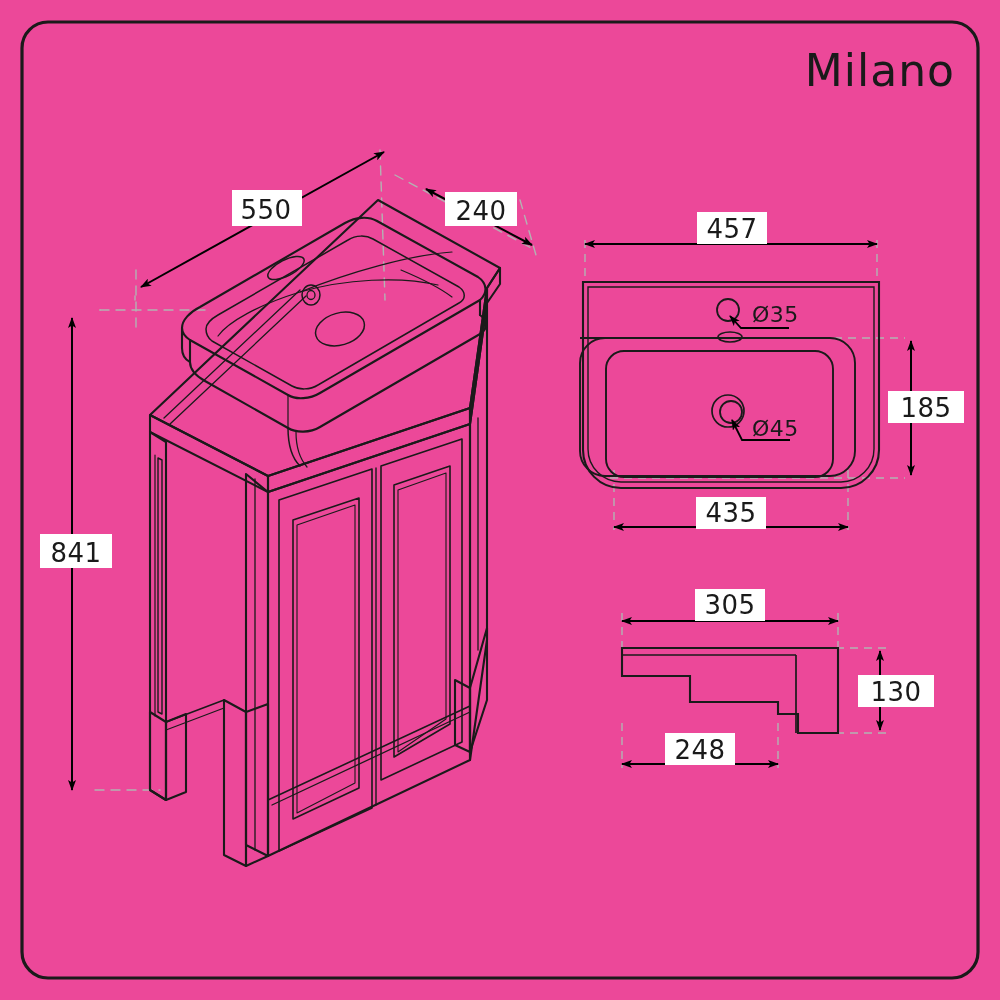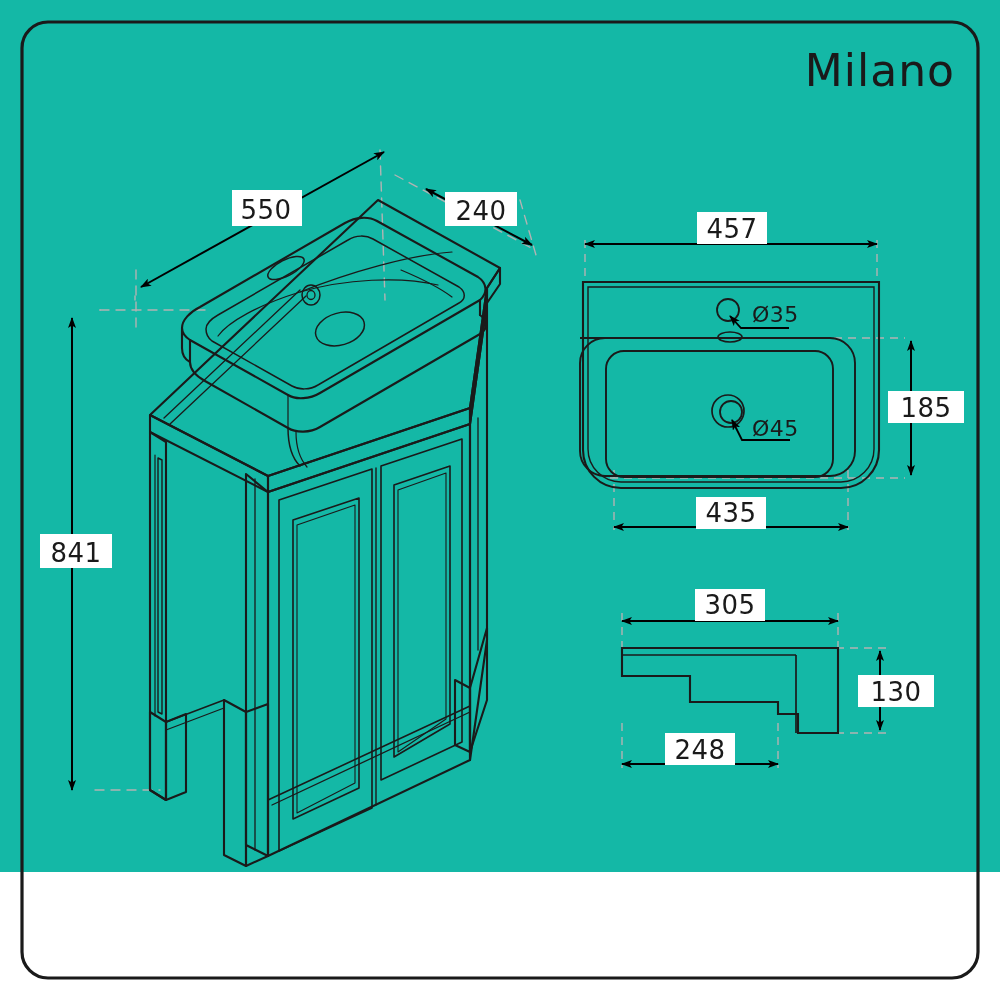--- a/index.html
+++ b/index.html
@@ -1,18 +1,18 @@
 <!DOCTYPE html>
 <html><head>
 <meta charset="utf-8">
 <style>
   html,body{margin:0;padding:0;background:#ffffff;}
   body{width:1000px;height:1000px;overflow:hidden;
        font-family:"DejaVu Sans","Liberation Sans",sans-serif;}
-  #sheet{position:relative;width:1000px;height:872px;background:#14b8a6;}
+  #sheet{position:relative;width:1000px;height:1000px;background:#ec4899;}
   svg{display:block;}
   .dimtext{font-family:"DejaVu Sans","Liberation Sans",sans-serif;
            font-size:26px;fill:#1a1a1a;letter-spacing:0.5px;}
   .brand{font-family:"DejaVu Sans","Liberation Sans",sans-serif;
          font-size:44px;fill:#1a1a1a;letter-spacing:1px;}
   .holetext{font-size:22px;}
 </style>
 </head>
 <body>
 

